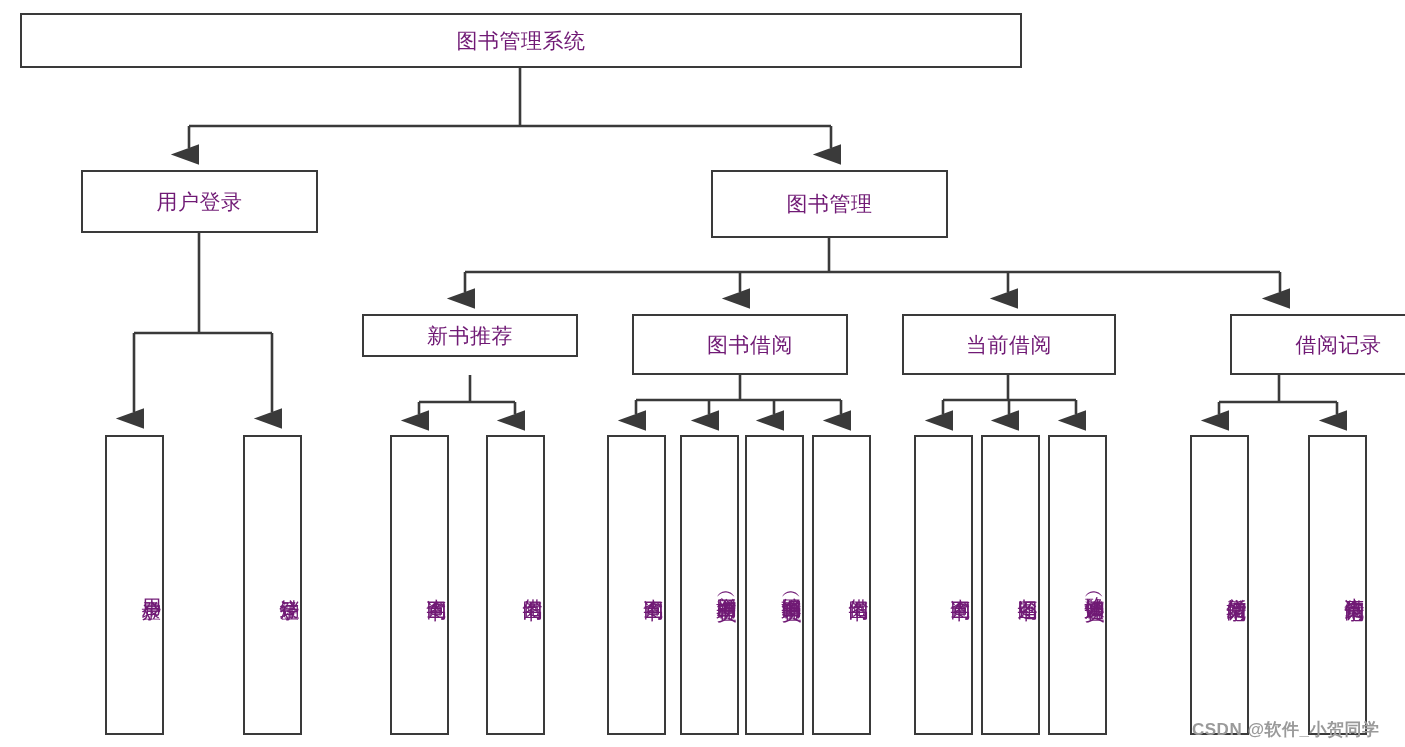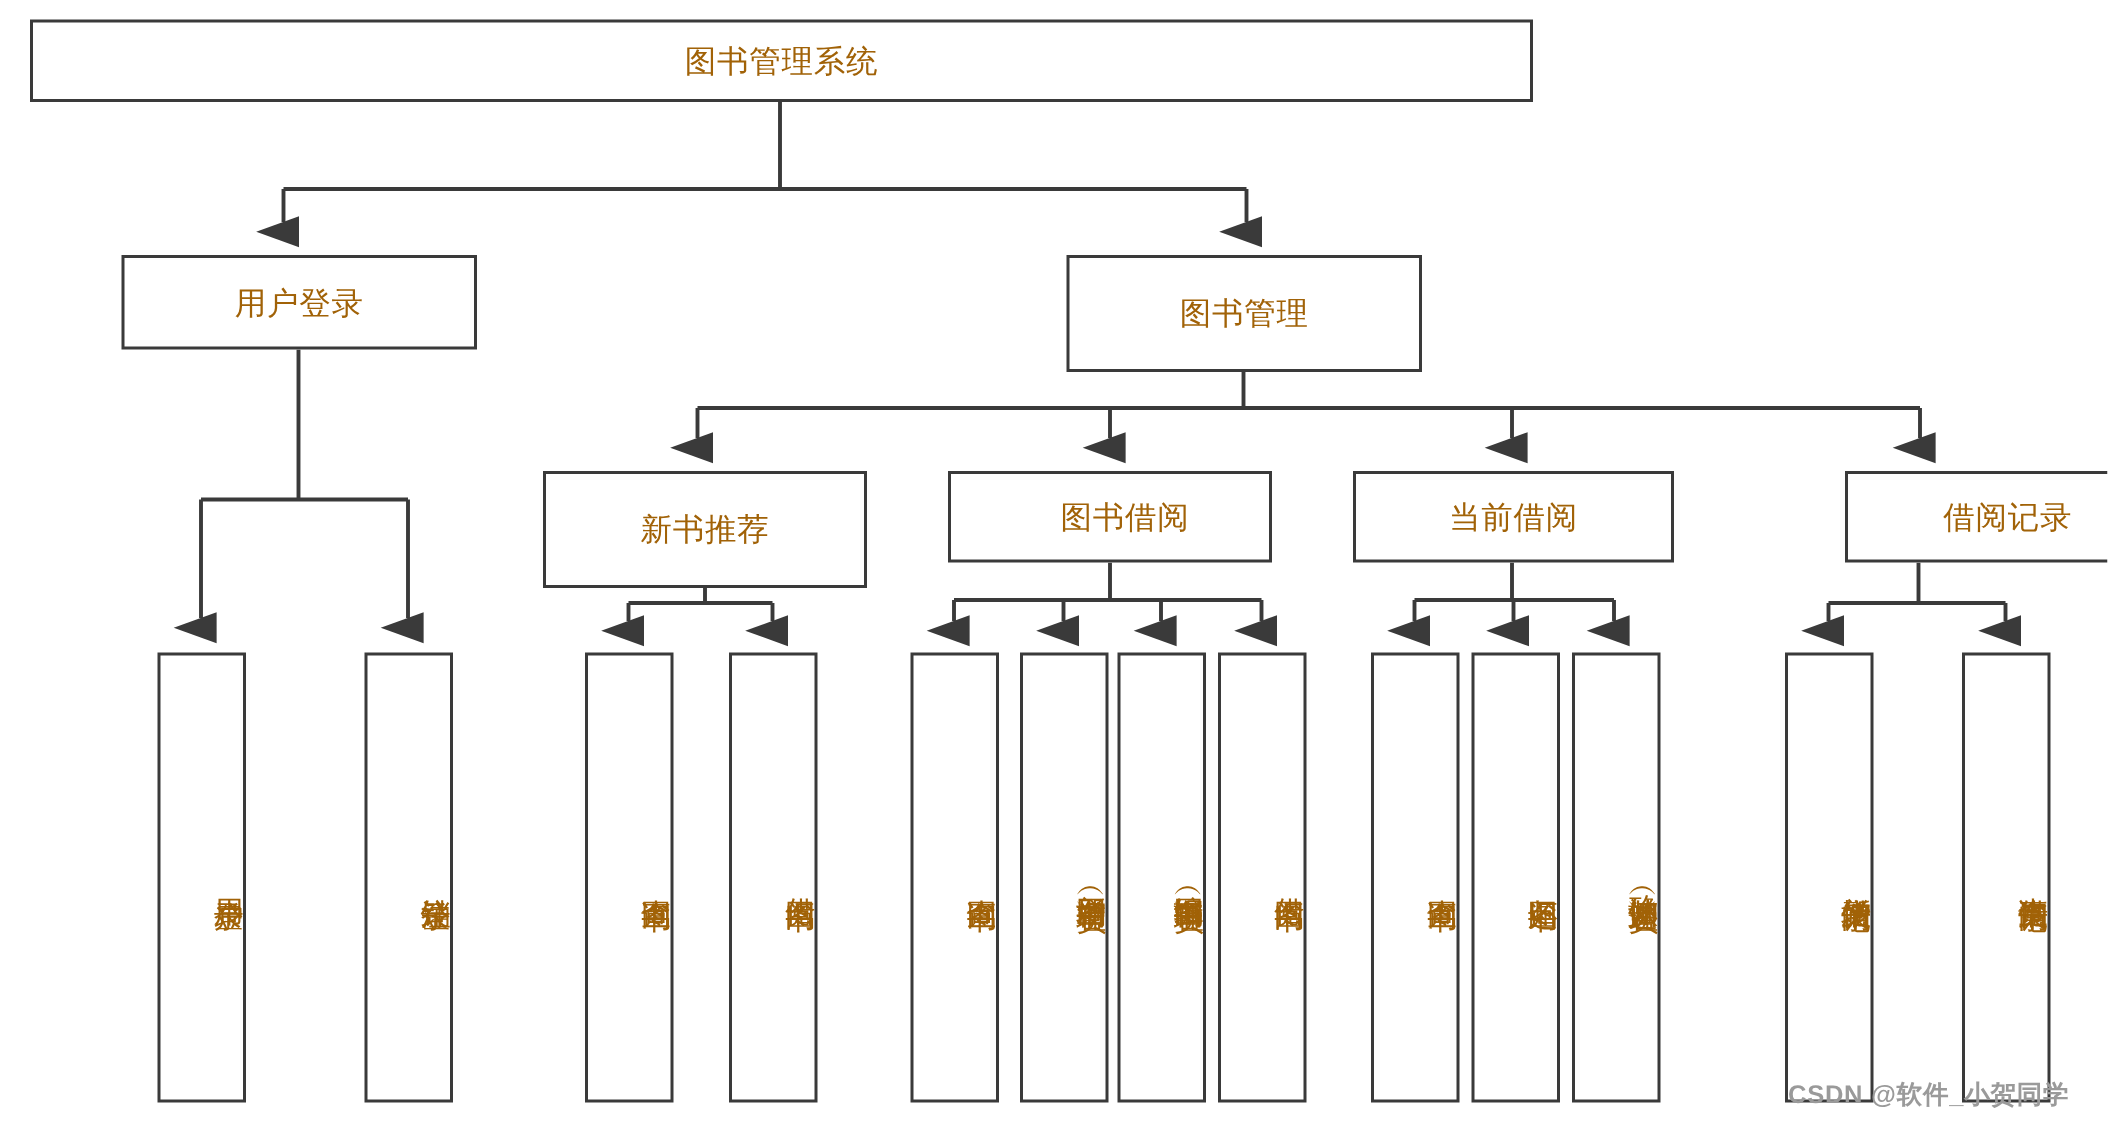--- a/index.html
+++ b/index.html
@@ -25,21 +25,21 @@
     height: 747px;
   }
   .node {
     position: absolute;
     box-sizing: border-box;
     border: 2px solid #3a3a3a;
     background: #ffffff;
     display: flex;
     align-items: center;
     justify-content: center;
-    color: #a16207;
+    color: #701a75;
   }
   .node.horiz {
     font-size: 21px;
     letter-spacing: 0.5px;
   }
   .node.vert {
     writing-mode: vertical-rl;
     text-orientation: upright;
     font-size: 20px;
     line-height: 1.05;
@@ -119,25 +119,25 @@
     </g>
   </svg>
 
   <div class="node horiz" style="left:20px; top:13px; width:1002px; height:55px;">
     <span class="lbl">图书管理系统</span>
   </div>
 
   <div class="node horiz" style="left:81px; top:170px; width:237px; height:63px;">
     <span class="lbl">用户登录</span>
   </div>
-  <div class="node horiz" style="left:711px; top:170px; width:237px; height:78px;">
+  <div class="node horiz" style="left:711px; top:170px; width:237px; height:68px;">
     <span class="lbl">图书管理</span>
   </div>
 
-  <div class="node horiz" style="left:362px; top:314px; width:216px; height:78px;">
+  <div class="node horiz" style="left:362px; top:314px; width:216px; height:43px;">
     <span class="lbl">新书推荐</span>
   </div>
   <div class="node horiz" style="left:632px; top:314px; width:216px; height:61px;padding-left:20px;">
     <span class="lbl">图书借阅</span>
   </div>
   <div class="node horiz" style="left:902px; top:314px; width:214px; height:61px;">
     <span class="lbl">当前借阅</span>
   </div>
   <div class="node horiz" style="left:1230px; top:314px; width:217px; height:61px;">
     <span class="lbl">借阅记录</span>

